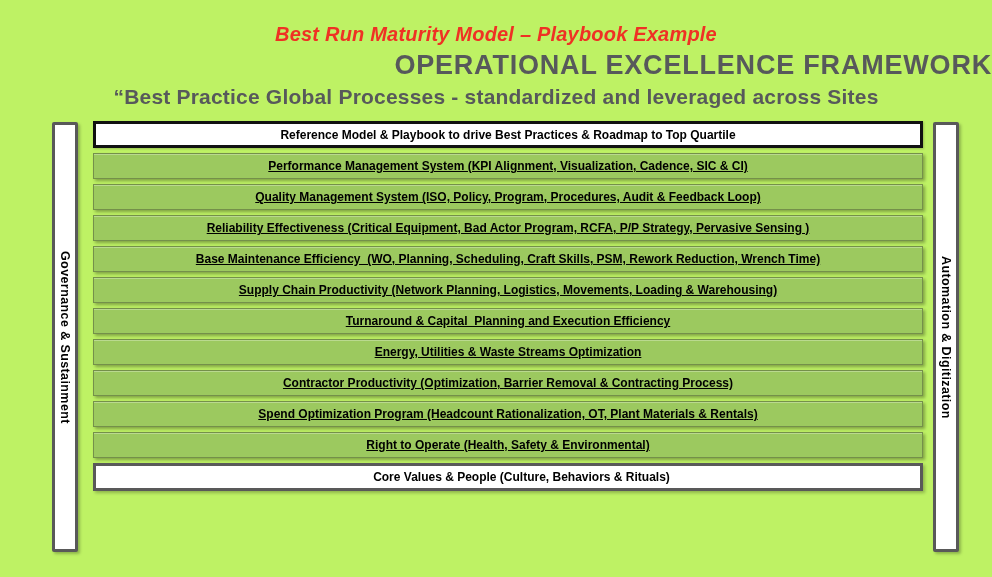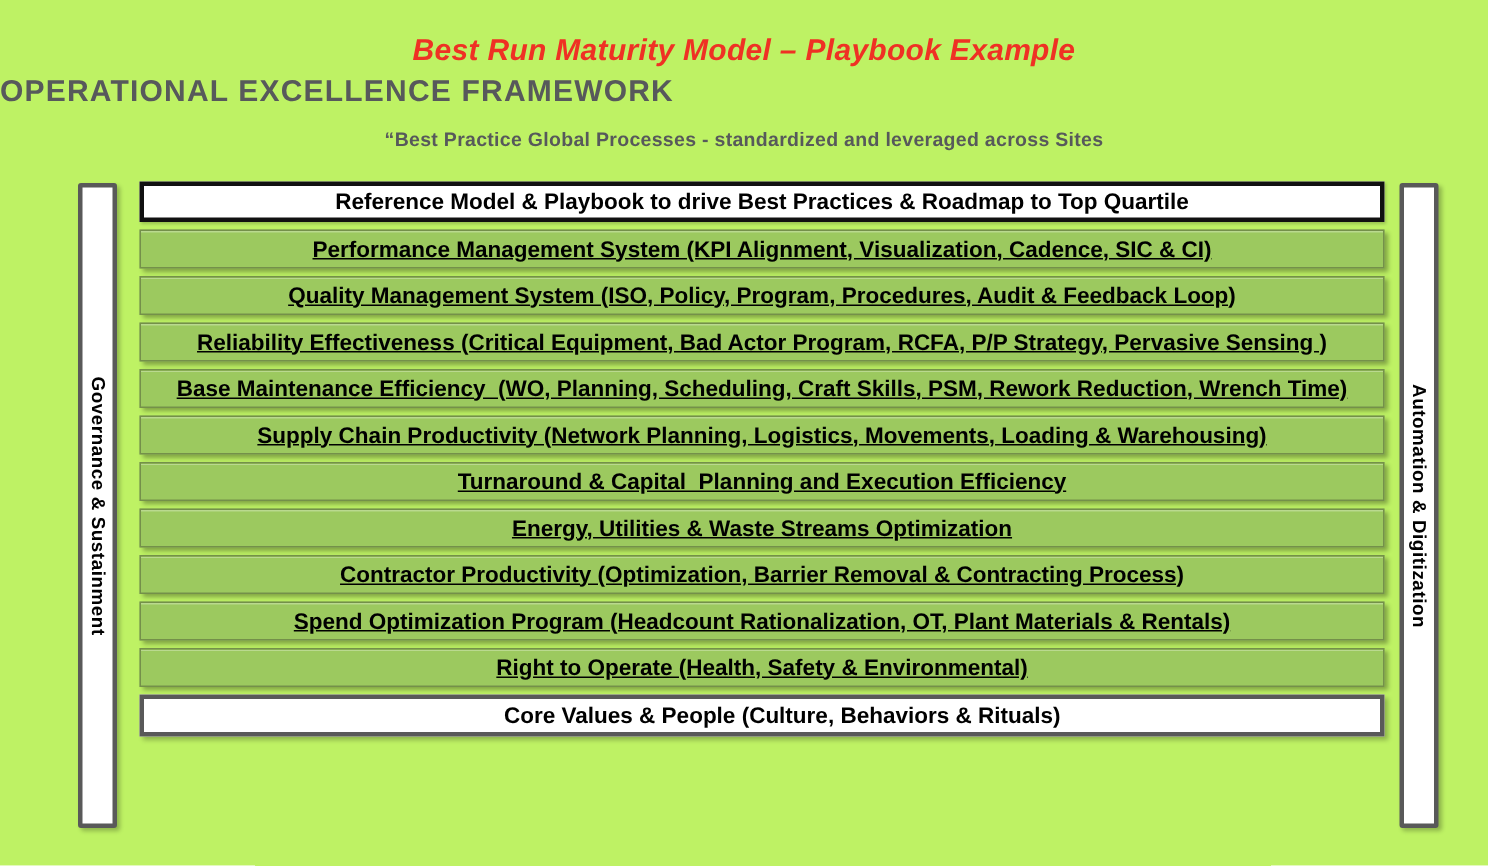--- a/index.html
+++ b/index.html
@@ -22,30 +22,30 @@
   }
   .eyebrow{
     position:absolute;top:23px;left:0;width:100%;
     text-align:center;
     color:var(--eyebrow-red);
     font-size:20px;font-weight:bold;font-style:italic;
     letter-spacing:.2px;
   }
   .title{
     position:absolute;top:50px;left:0;width:100%;
-    text-align:left;
+    text-align:right;
     color:var(--heading-gray);
-    font-size:20px;font-weight:bold;
+    font-size:27px;font-weight:bold;
     letter-spacing:.8px;
   }
   .subtitle{
     position:absolute;top:85px;left:0;width:100%;
     text-align:center;
     color:var(--heading-gray);
-    font-size:13px;font-weight:bold;
+    font-size:21px;font-weight:bold;
     letter-spacing:.2px;
   }
   .rail{
     position:absolute;top:122px;height:430px;width:26px;
     background:#ffffff;
     border:3px solid var(--rail-border);
     border-radius:2px;
     box-shadow:2px 2px 3px rgba(0,0,0,.25);
     display:flex;align-items:center;justify-content:center;
   }
@@ -59,21 +59,21 @@
   }
   .bars{
     position:absolute;left:93px;top:121px;width:830px;
     display:flex;flex-direction:column;gap:5px;
   }
   .bar{
     width:100%;
     display:flex;align-items:center;justify-content:center;
   }
   .bar-label{
-    font-size:15px;font-weight:bold;color:var(--bar-text);
+    font-size:12px;font-weight:bold;color:var(--bar-text);
     white-space:pre;
   }
   .bar--white-black{
     height:27px;
     background:#ffffff;
     border:3px solid var(--black-border);
     box-shadow:1px 1px 2px rgba(0,0,0,.2);
   }
   .bar--green{
     height:26px;

